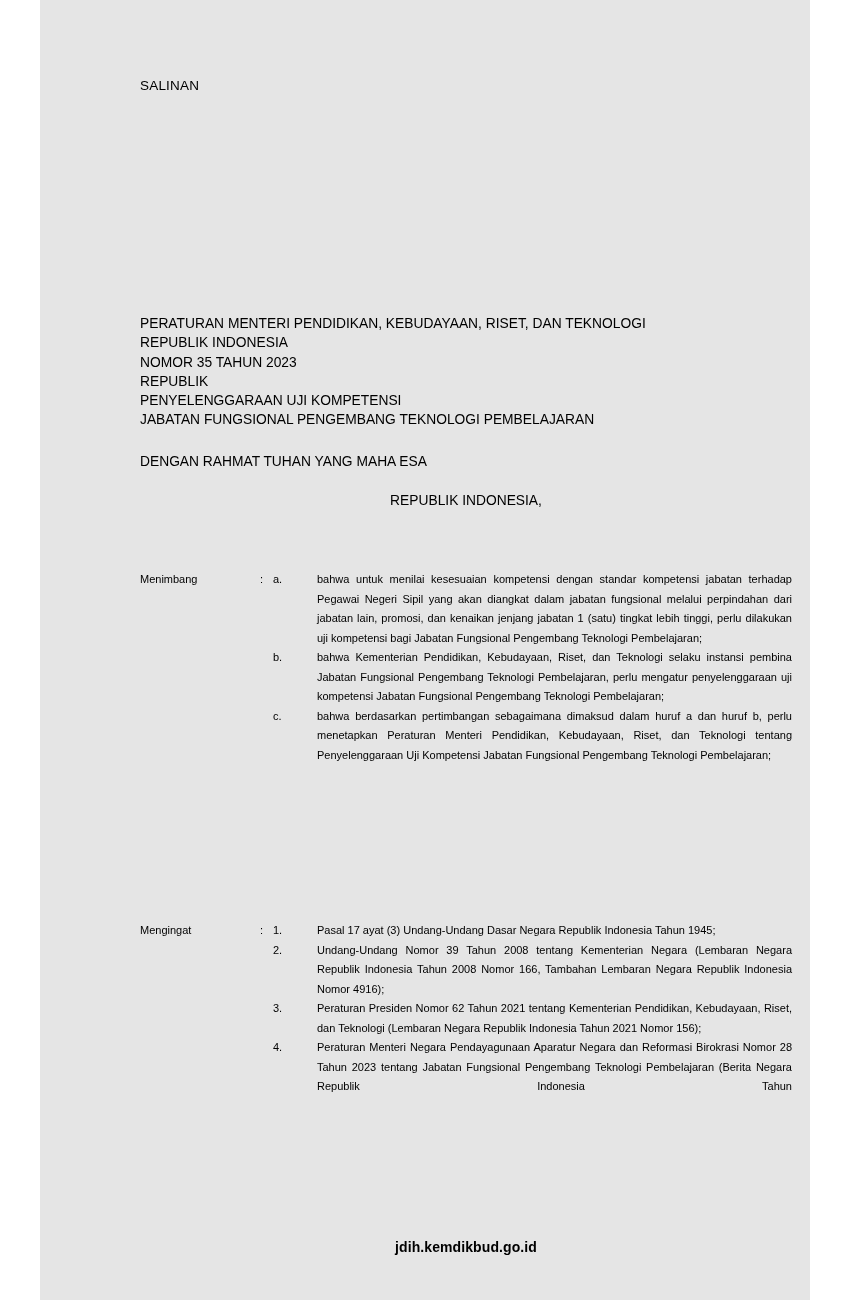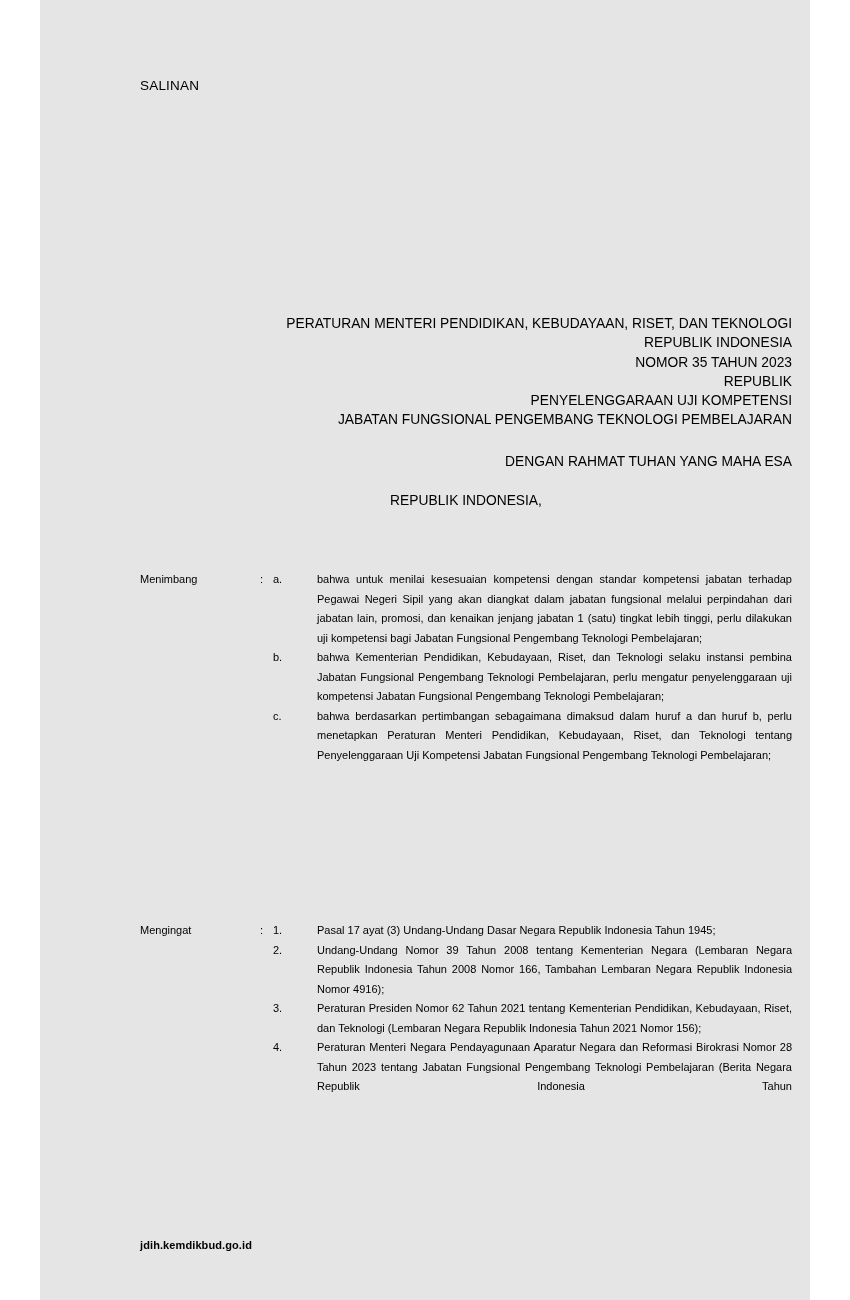--- a/index.html
+++ b/index.html
@@ -29,32 +29,32 @@
     letter-spacing: 0.2px;
     white-space: nowrap;
   }
 
   
   .title-block {
     position: absolute;
     left: 100px;
     top: 314px;
     width: 652px;
-    text-align: right;
+    text-align: left;
     font-size: 13.8px;
     line-height: 19.3px;
   }
   .title-block .tline { display: block; white-space: nowrap; }
 
   .rahmat-block {
     position: absolute;
     left: 100px;
     top: 452px;
     width: 652px;
-    text-align: right;
+    text-align: left;
     font-size: 13.8px;
     line-height: 19.3px;
   }
   .rahmat-block .tline { display: block; white-space: nowrap; }
 
   .menteri-block {
     position: absolute;
     left: 100px;
     top: 491px;
     width: 652px;
@@ -111,22 +111,22 @@
     display: inline-block;
     width: 100%;
   }
 
   
   .footer {
     position: absolute;
     left: 100px;
     top: 1239px;
     width: 652px;
-    text-align: left;
-    font-size: 11px;
+    text-align: center;
+    font-size: 14px;
     font-weight: bold;
     letter-spacing: 0.1px;
   }
 </style>
 </head>
 <body>
 
 <div class="page">
 
   <div class="salinan">SALINAN</div>

